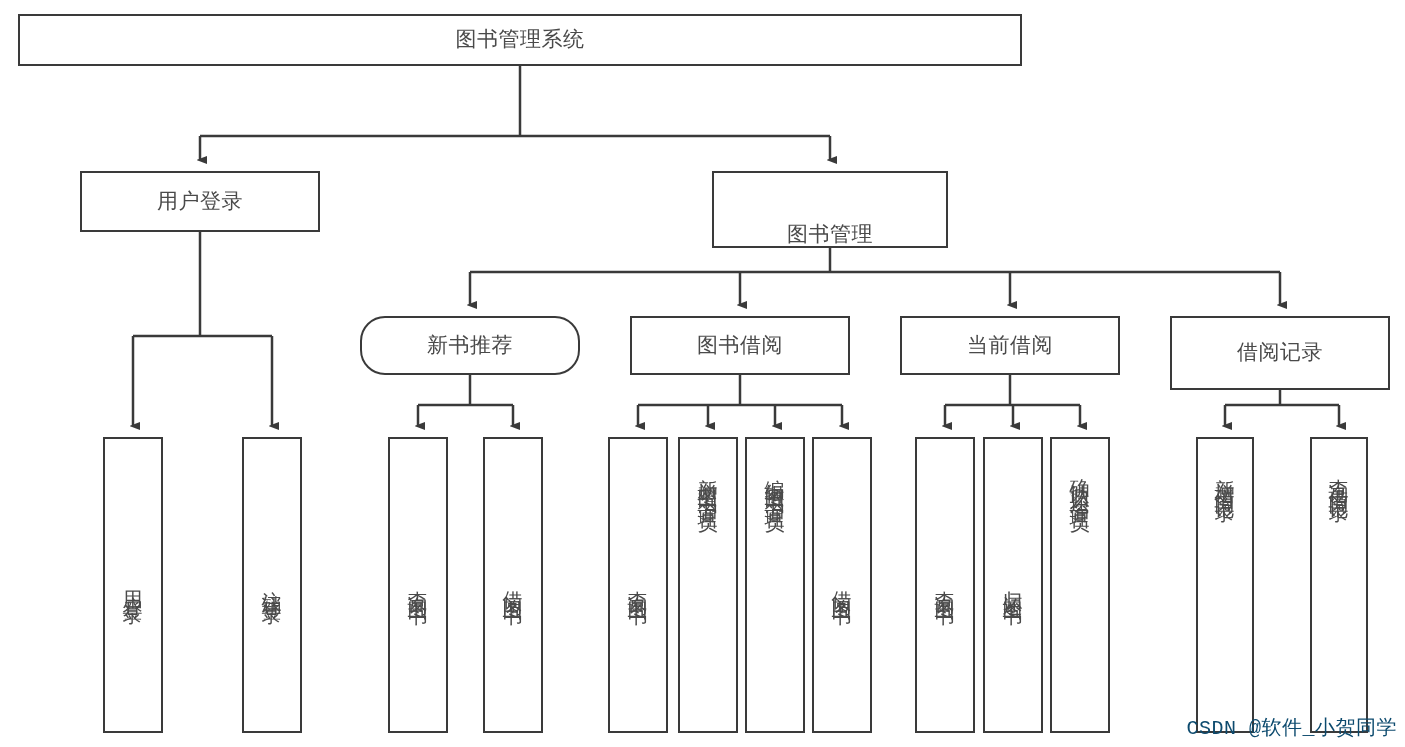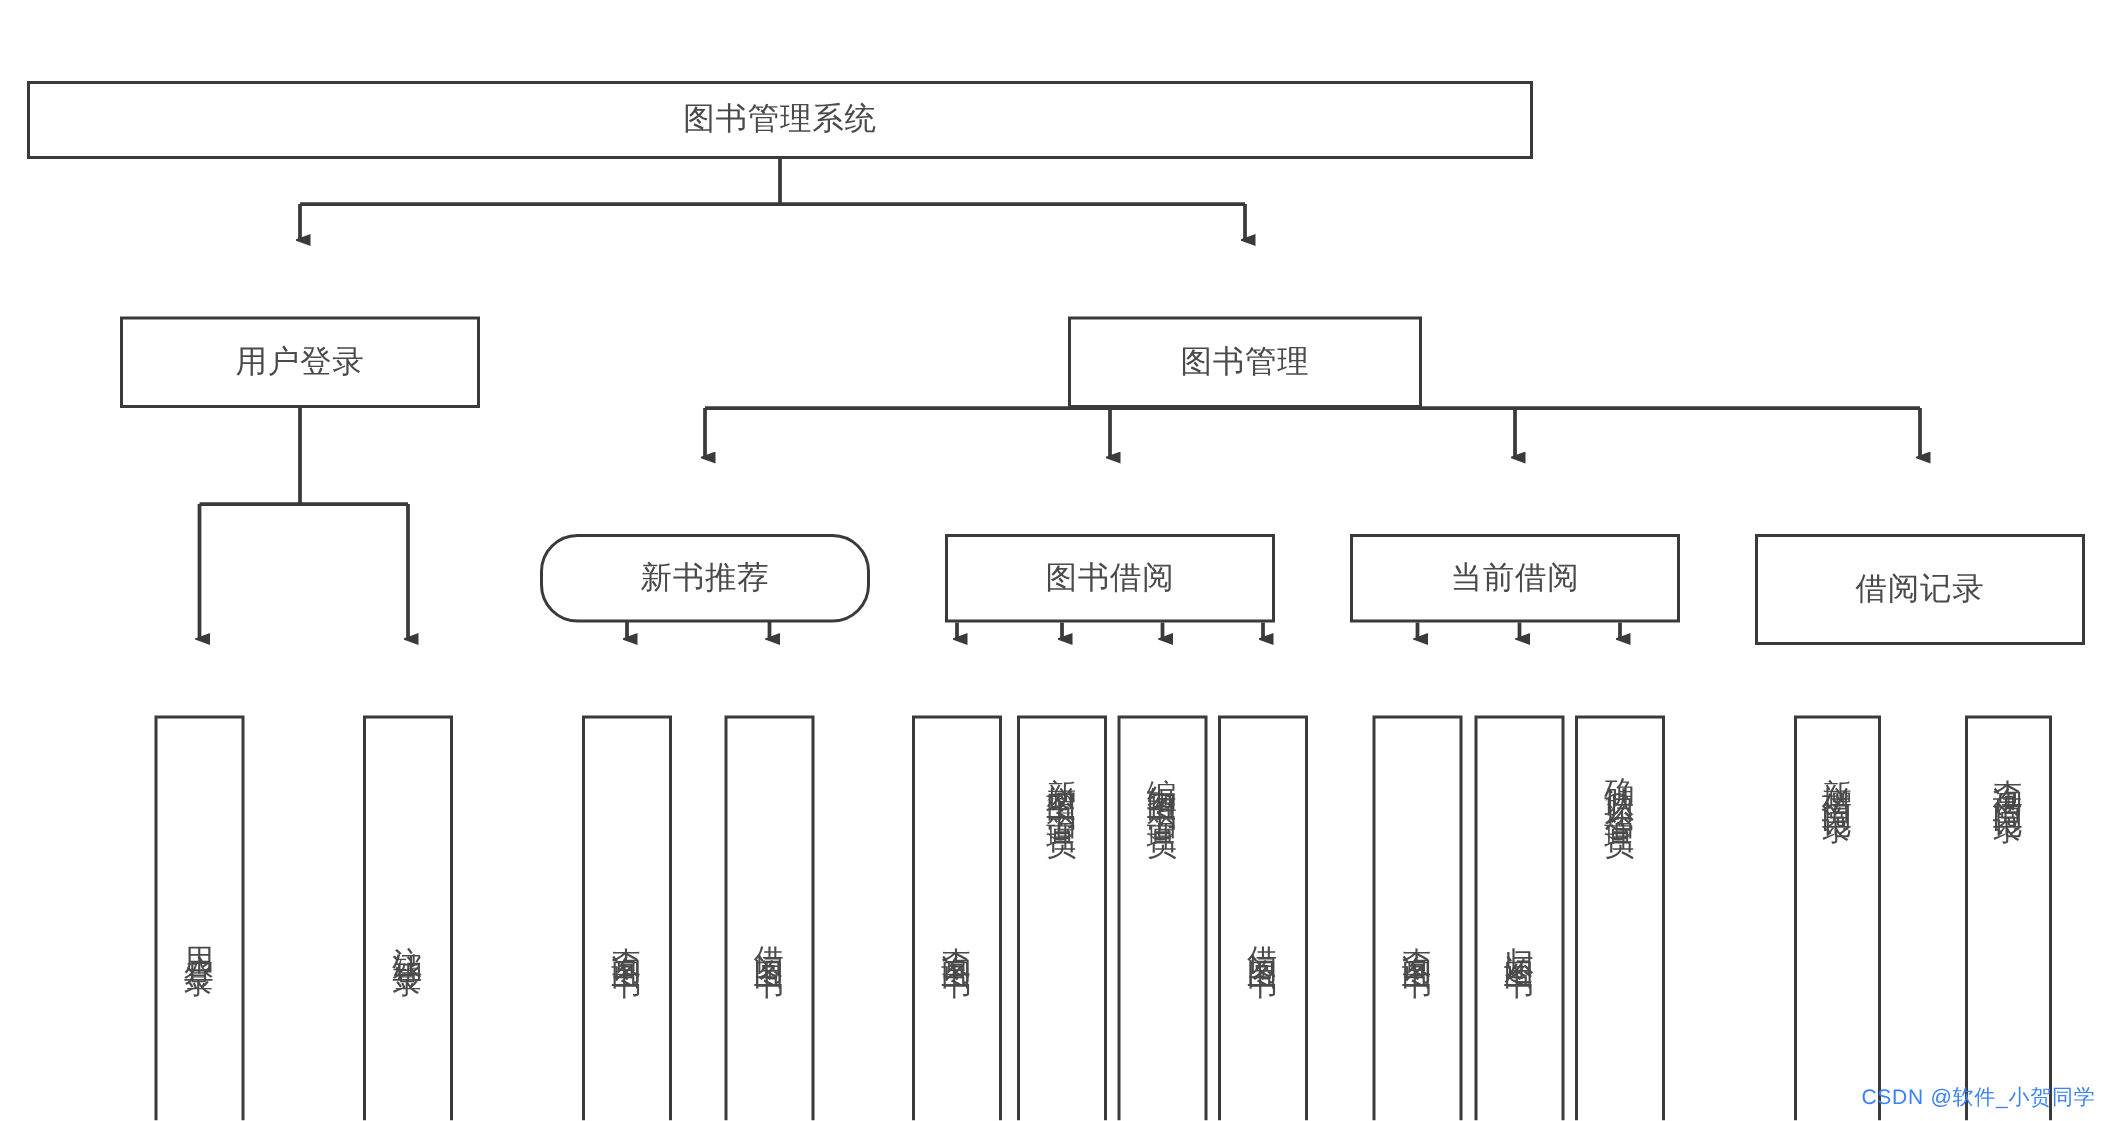--- a/index.html
+++ b/index.html
@@ -28,21 +28,20 @@
   }
   .node {
     position: absolute;
     box-sizing: border-box;
     background: #ffffff;
     border: 2px solid #3a3a3a;
     display: flex;
     align-items: center;
     justify-content: center;
     overflow: hidden;
-    margin-top: 40px;
   }
   .node-label {
     color: #4a4a4a;
     font-size: 21px;
     line-height: 1.1;
     letter-spacing: 0.5px;
     white-space: nowrap;
     text-align: center;
   }
   .node.horizontal .node-label {
@@ -65,25 +64,25 @@
     white-space: nowrap;
   }
   .node.vertical.short {
     align-items: center;
     padding-top: 0;
   }
   #watermark {
     position: absolute;
     right: 8px;
     bottom: 6px;
-    color: #3b82f6;
-    font-size: 14px;
+    color: #0c4a6e;
+    font-size: 20px;
     letter-spacing: 0.5px;
     white-space: nowrap;
-    font-family: Liberation Sans, sans-serif;
+    font-family: Liberation Mono, monospace;
   }
 </style>
 </head>
 <body>
 
 <div id="diagram-root">
 
   <svg id="edges-layer" viewBox="0 0 1405 747" width="1405" height="747" xmlns="http://www.w3.org/2000/svg">
     <defs>
       <marker id="arrowhead" markerWidth="10" markerHeight="10" refX="4" refY="7" orient="auto" markerUnits="userSpaceOnUse">
@@ -134,21 +133,21 @@
     </g>
   </svg>
 
   <div class="node root horizontal" id="node-root" style="left: 18px; top: 14px; width: 1004px; height: 52px;">
     <span class="node-label">图书管理系统</span>
   </div>
 
   <div class="node horizontal" id="node-l2-0" style="left: 80px; top: 171px; width: 240px; height: 61px;">
     <span class="node-label">用户登录</span>
   </div>
-  <div class="node horizontal" id="node-l2-1" style="left: 712px; top: 171px; width: 236px; height: 61px;">
+  <div class="node horizontal" id="node-l2-1" style="left: 712px; top: 171px; width: 236px; height: 77px; align-items: flex-end;">
     <span class="node-label">图书管理</span>
   </div>
 
   <div class="node horizontal" id="node-l3-0" style="left: 360px; top: 316px; width: 220px; height: 59px; border-radius: 25px;">
     <span class="node-label">新书推荐</span>
   </div>
   <div class="node horizontal" id="node-l3-2" style="left: 900px; top: 316px; width: 220px; height: 59px;">
     <span class="node-label">当前借阅</span>
   </div>
   <div class="node horizontal" id="node-l3-1" style="left: 630px; top: 316px; width: 220px; height: 59px;">

